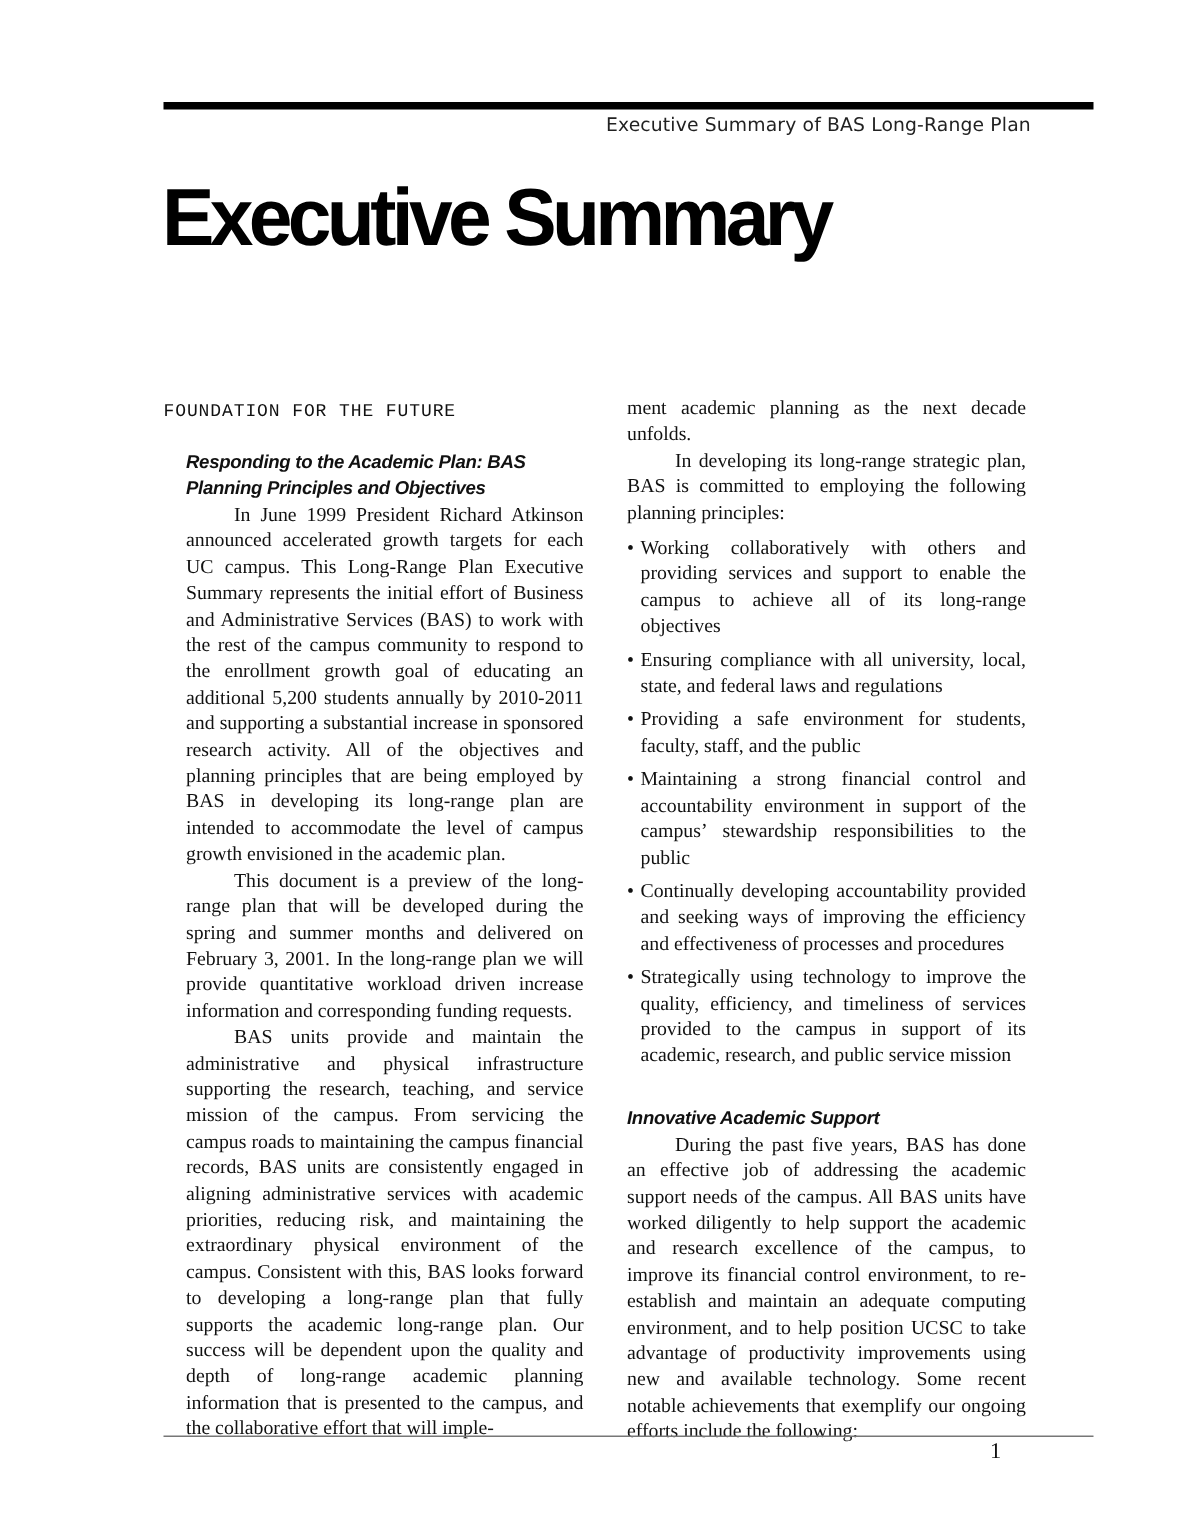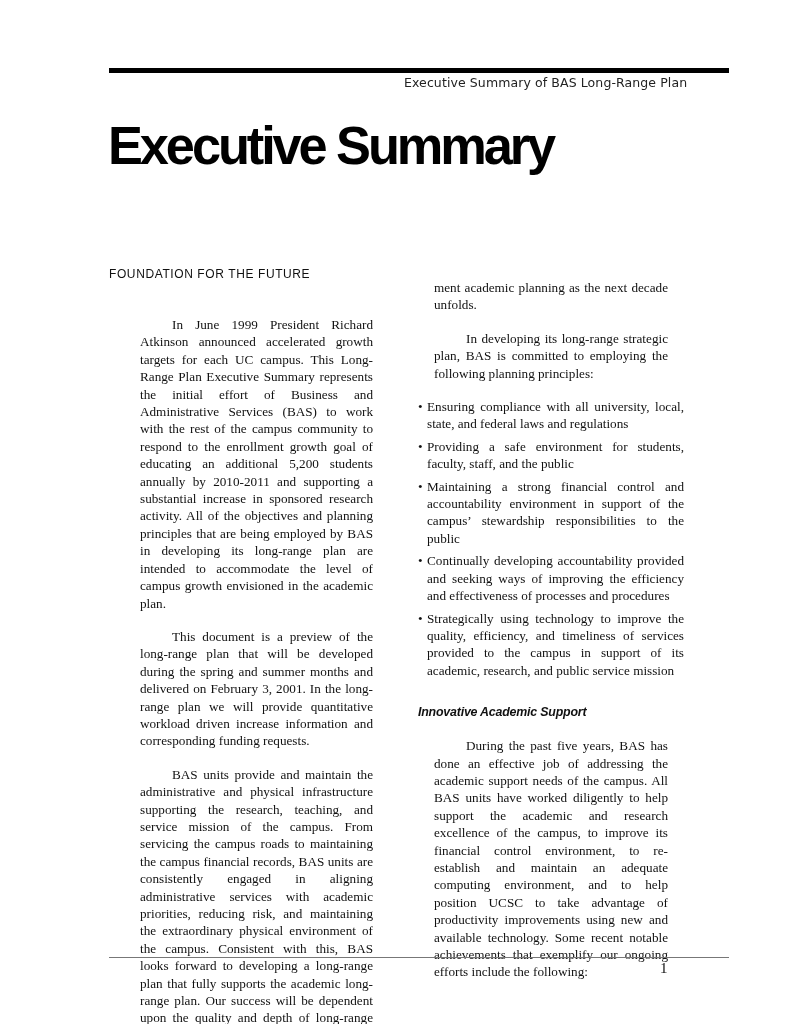--- a/index.html
+++ b/index.html
@@ -9,55 +9,60 @@
     font-family: "DejaVu Sans", sans-serif; font-size: 12.5px; color: #222; letter-spacing: 0.1px; margin-top: 32px;
   }
   .top-rule { position: absolute; left: 109px; top: 68px; width: 620px; height: 5px; background: #000; }
   .title {
     position: absolute; left: 108px; top: 118px; margin: 0;
     font-family: "Liberation Sans", sans-serif; font-weight: bold; font-size: 54px;
     letter-spacing: -3.2px; line-height: 1; color: #000; transform: scaleX(0.97); transform-origin: left;
   }
   .section-head {
     position: absolute; left: 109px; top: 267px;
-    font-family: Liberation Sans, sans-serif; font-size: 12px; letter-spacing: 0.6px; color: #111;
+    font-family: Liberation Mono, monospace; font-size: 12px; letter-spacing: 0.6px; color: #111;
   }
   .col { position: absolute; font-family: "Liberation Serif", serif; font-size: 13.2px; line-height: 17.4px; color: #111; text-align: justify; }
   .col1 { left: 124px; top: 300px; width: 265px; }
   .col2 { left: 418px; top: 263px; width: 266px; }
-  .col p { margin: 16px; }
+  .col p { margin: 0; }
   .indent { text-indent: 32px; }
   .subhead { font-family: "Liberation Sans", sans-serif; font-weight: bold; font-style: italic; font-size: 12.4px; line-height: 17px; letter-spacing: -0.2px; text-align: left; }
   ul.bullets { list-style: none; margin: 6px 0 0 0; padding: 0; }
   ul.bullets li { position: relative; padding-left: 9px; margin-bottom: 5px; }
   ul.bullets li::before { content: "\2022"; position: absolute; left: 0; top: 0; }
   .gap { height: 20px; }
   .bottom-rule { position: absolute; left: 109px; top: 957px; width: 620px; height: 1px; background: #777; }
   .page-number { position: absolute; left: 660px; top: 960px; font-family: "Liberation Serif", serif; font-size: 15px; color: #111; }
 </style>
 </head>
 <body>
 
 <div class="running-head">Executive Summary of BAS Long-Range Plan</div>
 <div class="top-rule"></div>
 
 <h1 class="title">Executive Summary</h1>
 
 <div class="section-head">FOUNDATION FOR THE FUTURE</div>
 
 <div class="col col1">
+  <div class="subhead">
+    <span>Responding to the Academic Plan: BAS</span><br>
+    <span>Planning Principles and Objectives</span>
+  </div>
   <p class="indent">In June 1999 President Richard Atkinson announced accelerated growth targets for each UC campus.  This Long-Range Plan Executive Summary represents the initial effort of Business and Administrative Services (BAS) to work with the rest of the campus community to respond to the enrollment growth goal of educating an additional 5,200 students annually by 2010-2011 and supporting a substantial increase in sponsored research activity. All of the objectives and planning principles that are being employed by BAS in developing its long-range plan are intended to accommodate the level of campus growth envisioned in the academic plan.</p>
   <p class="indent">This document is a preview of the long-range plan that will be developed during the spring and summer months and delivered on February 3, 2001.  In the long-range plan we will provide quantitative workload driven increase information and corresponding funding requests.</p>
   <p class="indent">BAS units provide and maintain the administrative and physical infrastructure supporting the research, teaching, and service mission of the campus. From servicing the campus roads to maintaining the campus financial records, BAS units are consistently engaged in aligning administrative services with academic priorities, reducing risk, and maintaining the extraordinary physical environment of the campus. Consistent with this, BAS looks forward to developing a long-range plan that fully supports the academic long-range plan. Our success will be dependent upon the quality and depth of long-range academic planning information that is presented to the campus, and the collaborative effort that will imple-</p>
 </div>
 
 <div class="col col2">
   <p>ment academic planning as the next decade unfolds.</p>
   <p class="indent">In developing its long-range strategic plan, BAS is committed to employing the following planning principles:</p>
   <ul class="bullets">
+    <li>Working collaboratively with others and providing services and support to enable the campus to achieve all of its long-range objectives</li>
     <li>Ensuring compliance with all university, local, state, and federal laws and regulations</li>
     <li>Providing a safe environment for students, faculty, staff, and the public</li>
     <li>Maintaining a strong financial control and accountability environment in support of the campus’ stewardship responsibilities to the public</li>
     <li>Continually developing accountability provided and seeking ways of improving the efficiency and effectiveness of processes and procedures</li>
     <li>Strategically using technology to improve the quality, efficiency, and timeliness of services provided to the campus in support of its academic, research, and public service mission</li>
   </ul>
   <div class="gap"></div>
   <div class="subhead">Innovative Academic Support</div>
   <p class="indent">During the past five years, BAS has done an effective job of addressing the academic support needs of the campus. All BAS units have worked diligently to help support the academic and research excellence of the campus, to improve its financial control environment, to re-establish and maintain an adequate computing environment, and to help position UCSC to take advantage of productivity improvements using new and available technology. Some recent notable achievements that exemplify our ongoing efforts include the following:</p>
 </div>

